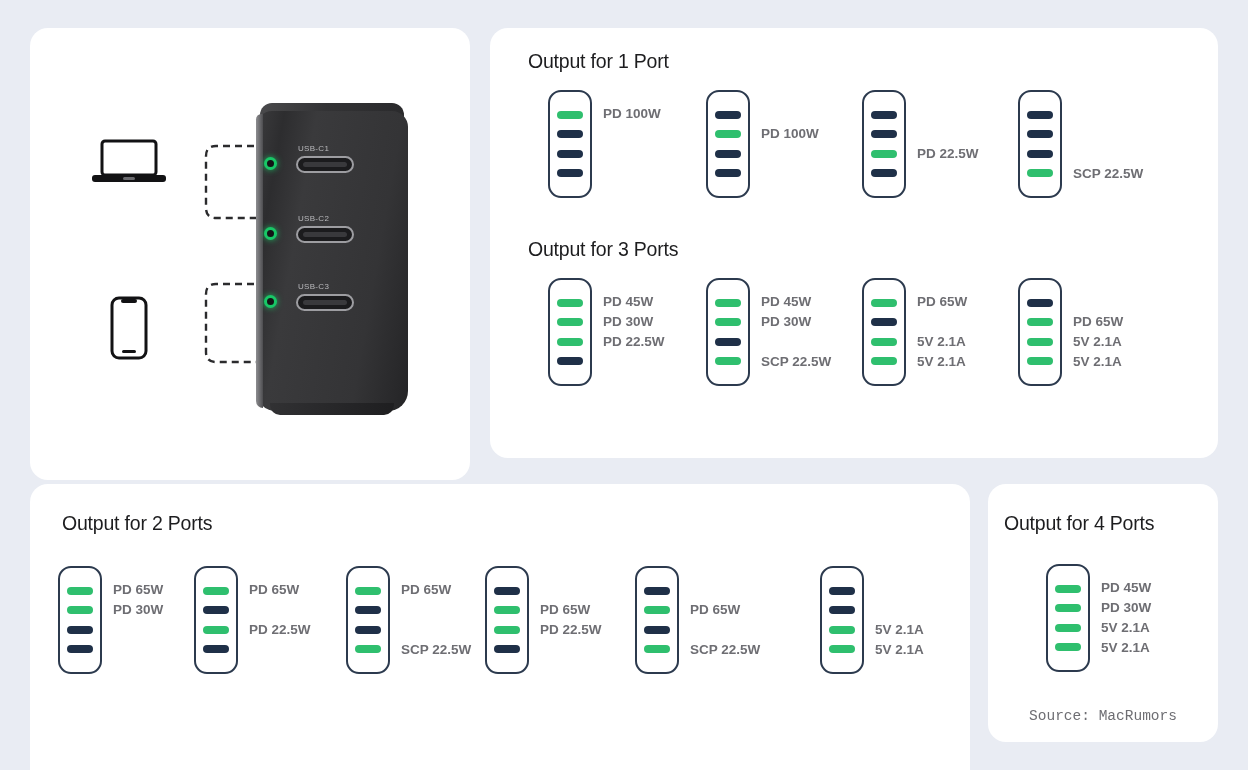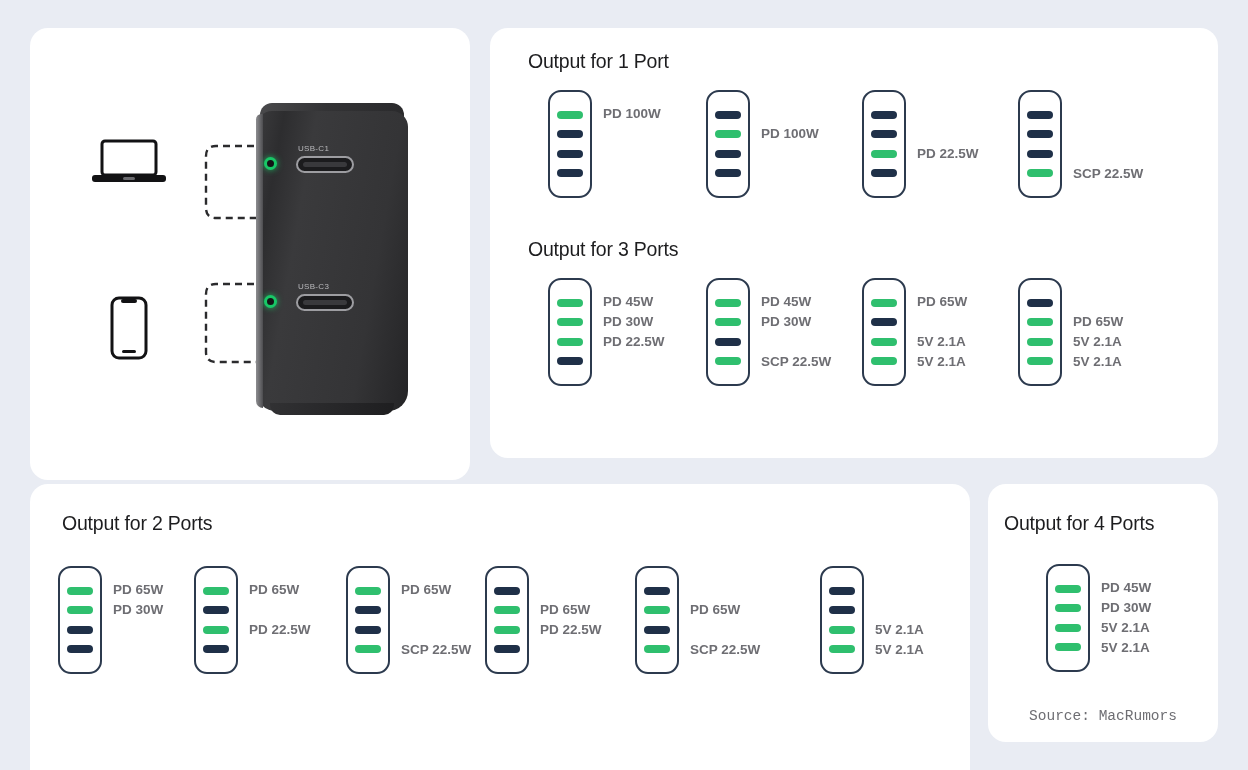--- a/index.html
+++ b/index.html
@@ -165,20 +165,25 @@
       <div class="charger-body"></div>
       <div class="charger-edge"></div>
       <div class="charger-foot"></div>
 
       <div class="port-row" style="top:70px">
         <span class="led"></span>
         <span class="port-label">USB-C1</span>
         <span class="usbc"></span>
       </div>
 
+      <div class="port-row" style="top:140px">
+        <span class="led"></span>
+        <span class="port-label">USB-C2</span>
+        <span class="usbc"></span>
+      </div>
 
       <div class="port-row" style="top:208px">
         <span class="led"></span>
         <span class="port-label">USB-C3</span>
         <span class="usbc"></span>
       </div>
 
     </div>
   </div>
 

